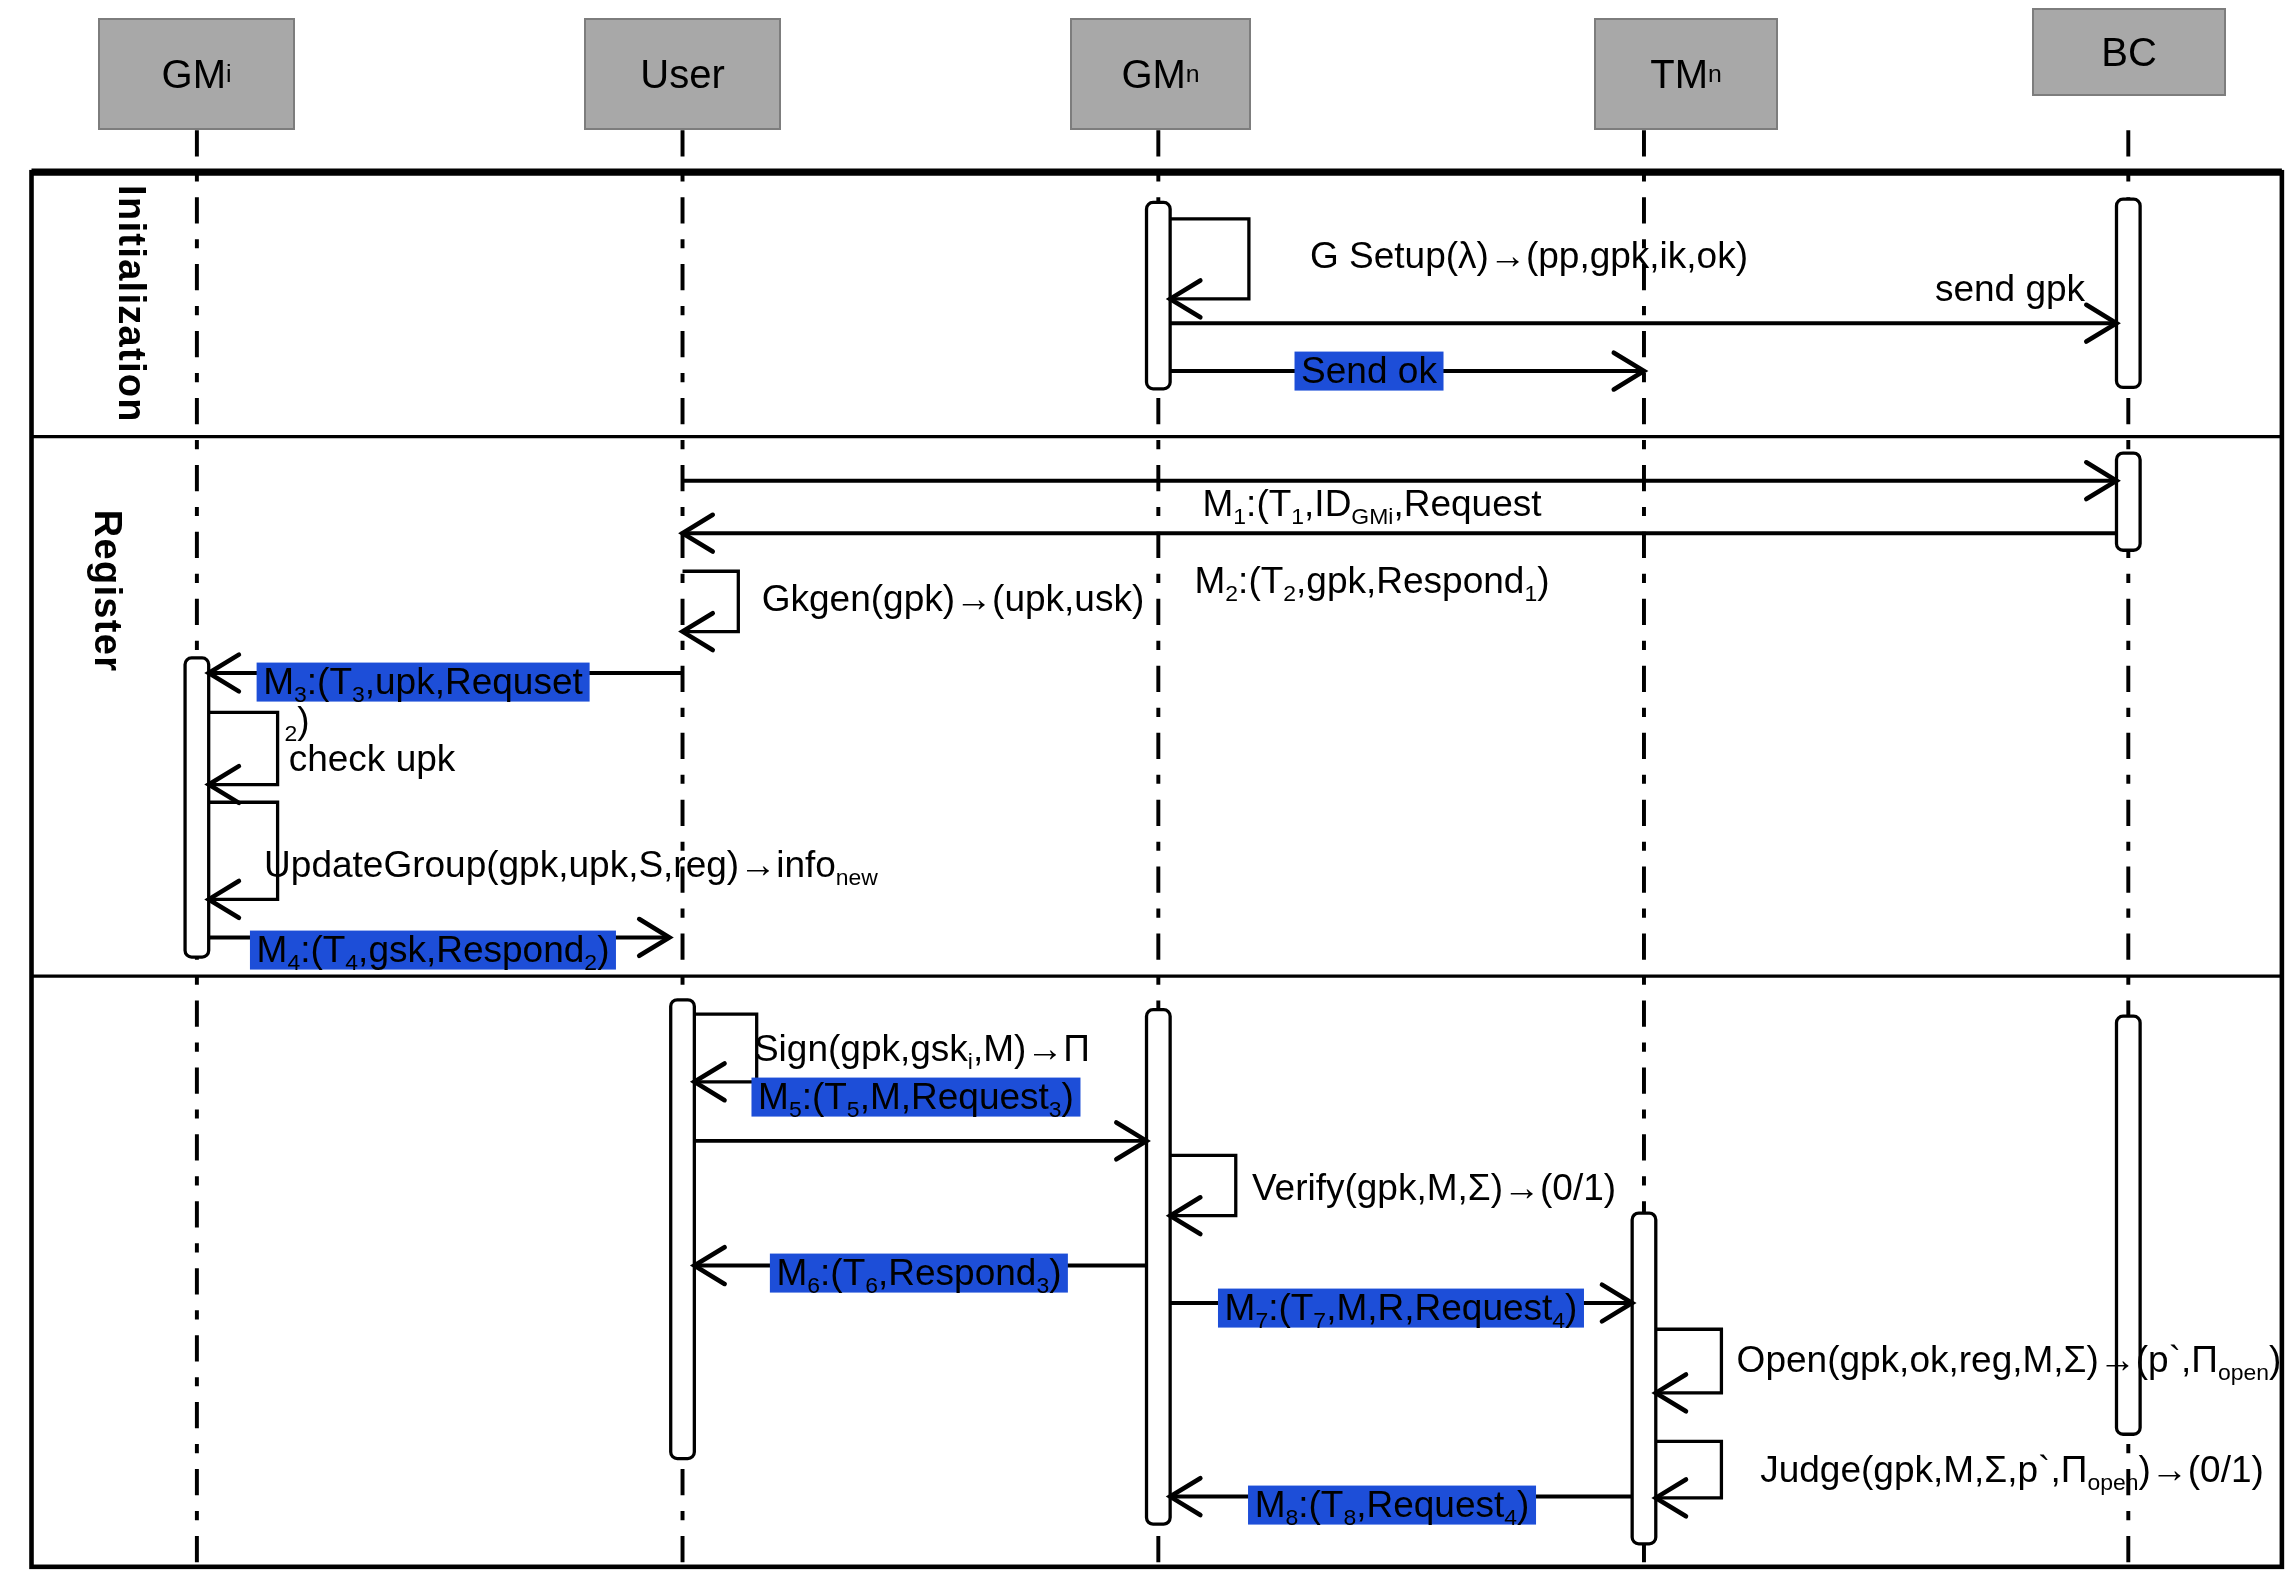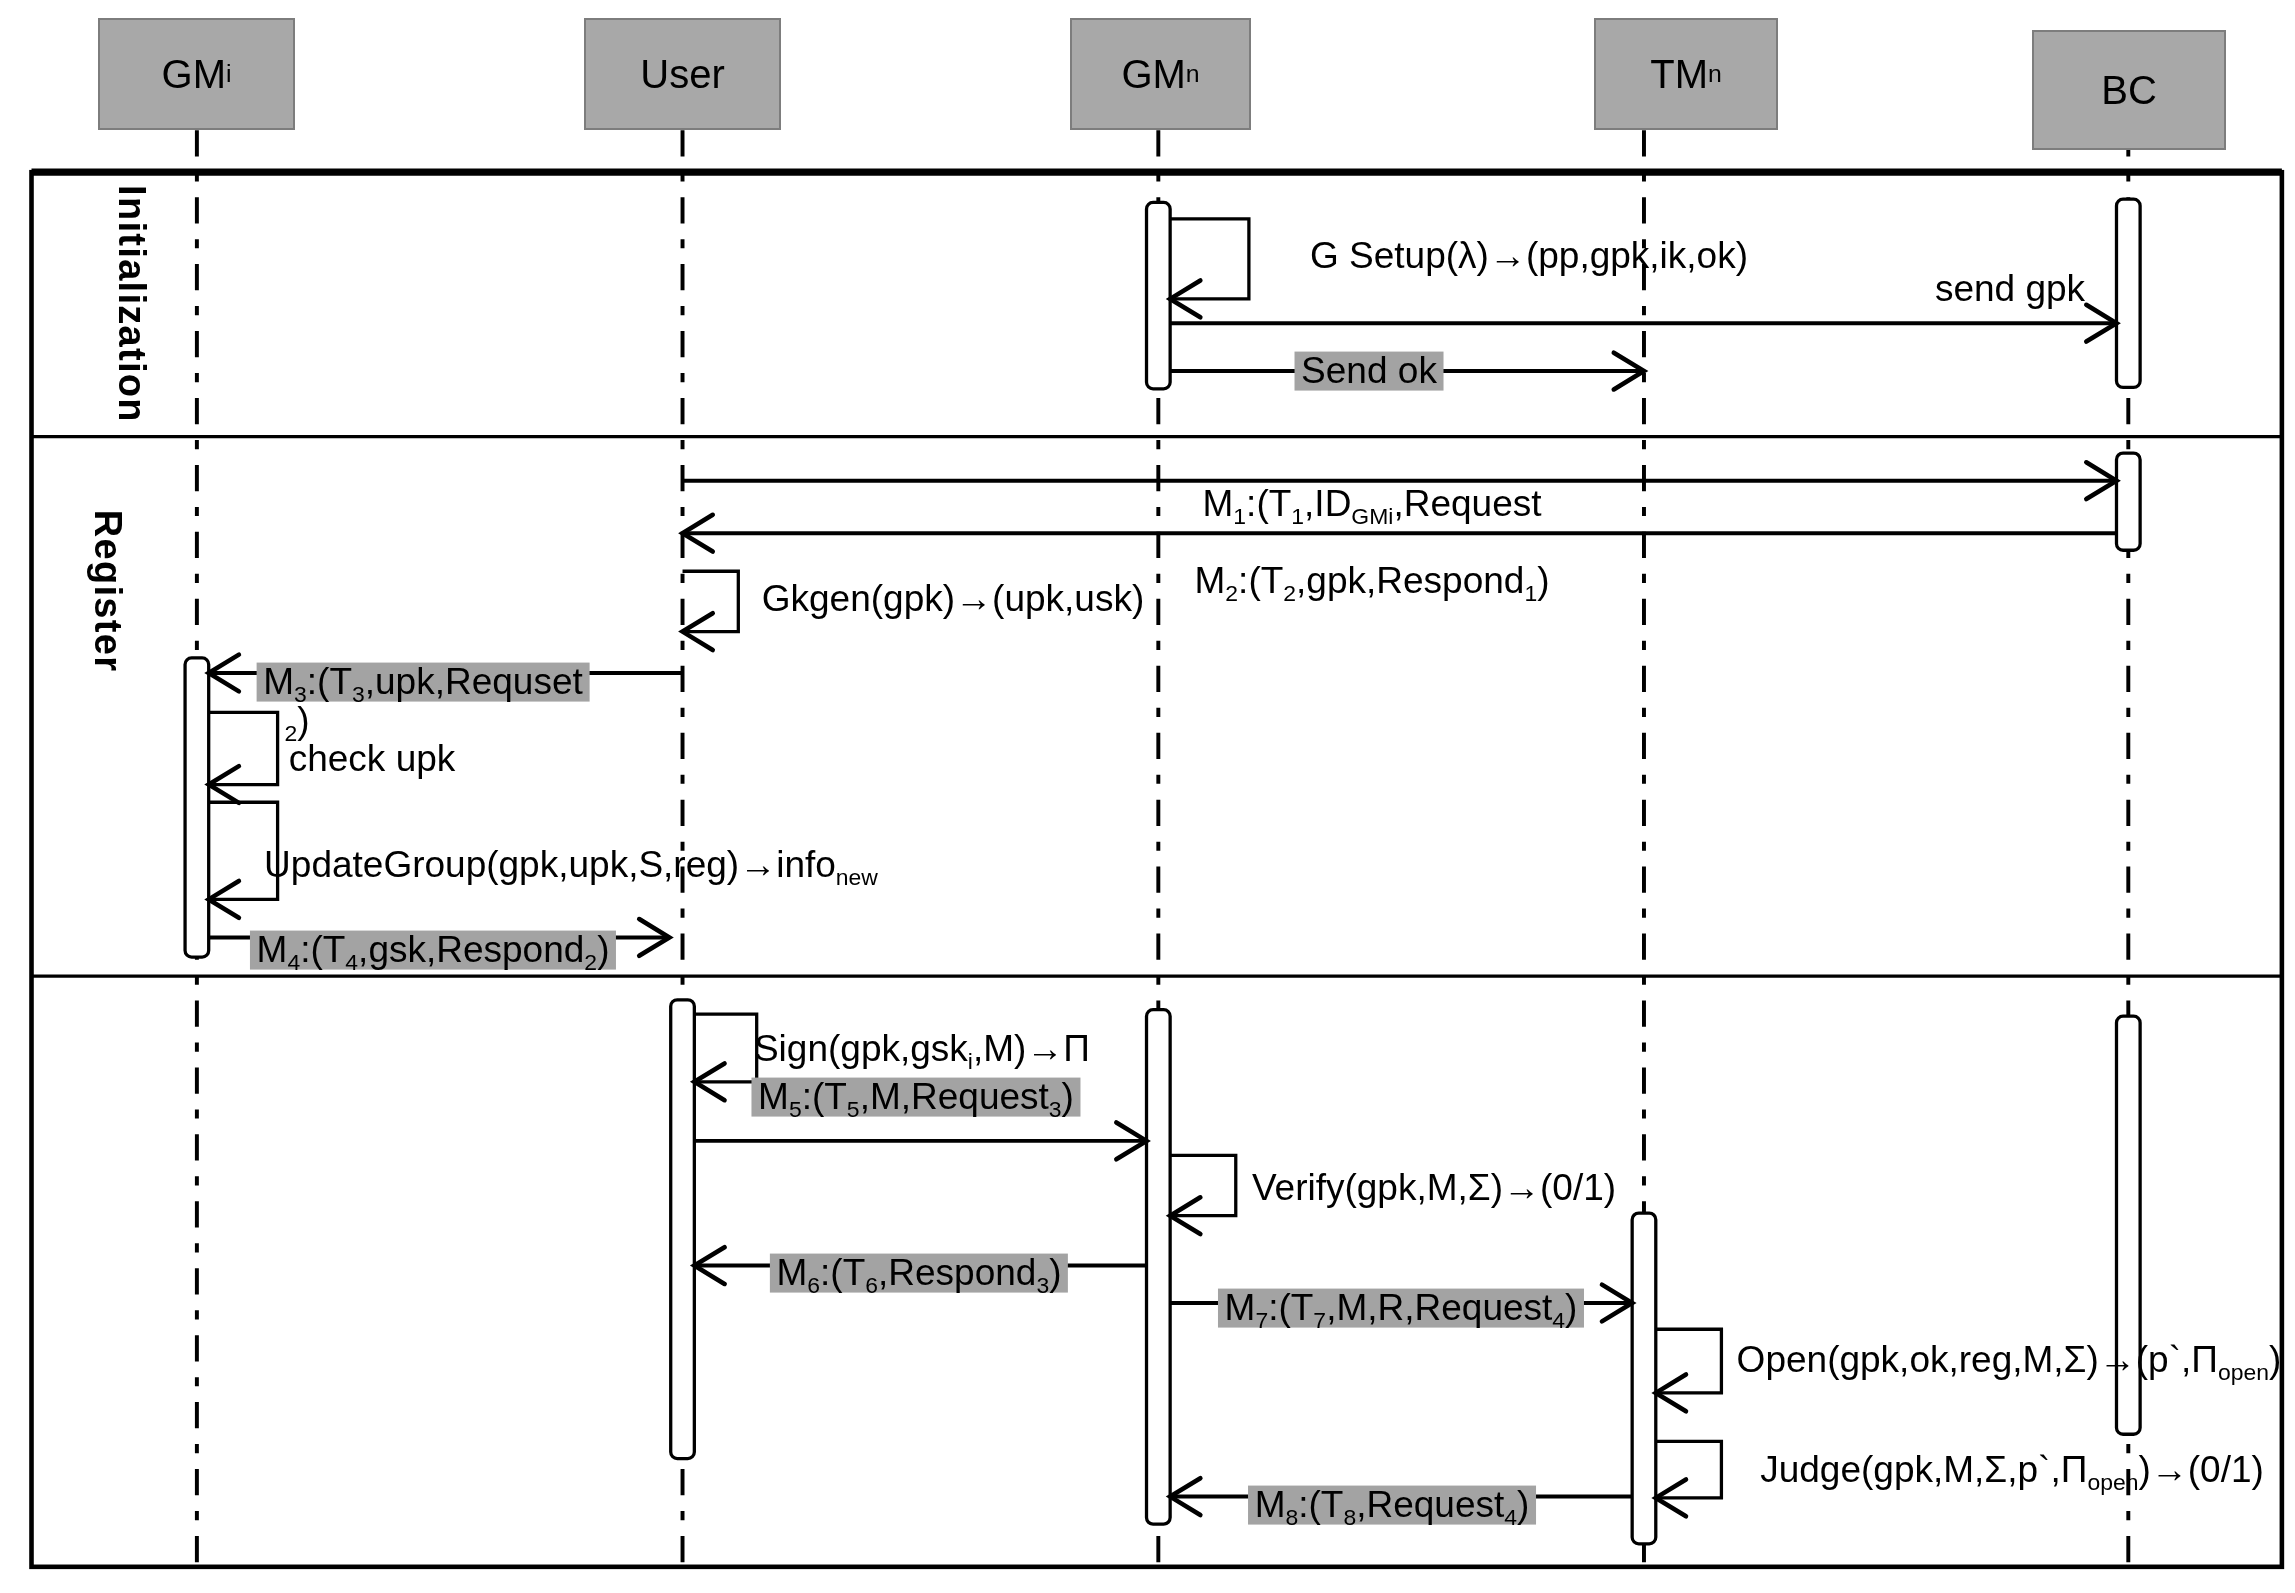--- a/index.html
+++ b/index.html
@@ -4,21 +4,21 @@
 <style>
   html,body{margin:0;padding:0;background:#ffffff;}
   #stage{position:relative;width:2295px;height:1594px;background:#ffffff;overflow:hidden;
          font-family:"Liberation Sans","DejaVu Sans",sans-serif;color:#000;}
   #wires{position:absolute;left:0;top:0;width:2295px;height:1594px;}
   .actor-box{position:absolute;display:flex;align-items:center;justify-content:center;
              background:#a8a8a8;border:2.6px solid #7d7d7d;box-sizing:border-box;
              font-size:40px;color:#000;}
   .lbl{position:absolute;transform:translate(-50%,-50%);white-space:nowrap;
        font-size:37px;line-height:1.05;color:#000;}
-  .lbl.bg{background:#a3a3a3;padding:0 6.6px;}
+  .lbl.bg{background:#1d4ed8;padding:0 6.6px;}
   .seclbl{position:absolute;transform:translate(-50%,-50%);writing-mode:vertical-rl;
           font-size:38px;font-weight:bold;white-space:nowrap;letter-spacing:1.3px;}
   sub{font-size:0.62em;line-height:0;}
 </style>
 </head>
 <body>
 
 <div id="stage">
   <svg id="wires" xmlns="http://www.w3.org/2000/svg" viewBox="0 0 3497 2428">
       <rect x="48" y="262" width="3429" height="2125" fill="none" stroke="#000000" stroke-width="7"></rect>
@@ -92,18 +92,18 @@
       <div class="lbl bg" style="left: 433px; top: 950px;">M<sub>4</sub>:(T<sub>4</sub>,gsk,Respond<sub>2</sub>)</div>
       <div class="lbl bg" style="left: 916px; top: 1097px;">M<sub>5</sub>:(T<sub>5</sub>,M,Request<sub>3</sub>)</div>
       <div class="lbl bg" style="left: 919px; top: 1273px;">M<sub>6</sub>:(T<sub>6</sub>,Respond<sub>3</sub>)</div>
       <div class="lbl bg" style="left: 1401px; top: 1308px;">M<sub>7</sub>:(T<sub>7</sub>,M,R,Request<sub>4</sub>)</div>
       <div class="lbl bg" style="left: 1392px; top: 1505px;">M<sub>8</sub>:(T<sub>8</sub>,Request<sub>4</sub>)</div>
       <div class="lbl" style="left: 297px; top: 721px;"><sub>2</sub>)</div>
       <div class="actor-box" style="left: 98px; top: 18.4px; width: 197px; height: 112px;">GM<sub>i</sub></div>
       <div class="actor-box" style="left: 584px; top: 18.4px; width: 197px; height: 112px;">User</div>
       <div class="actor-box" style="left: 1070px; top: 18.4px; width: 181px; height: 112px;">GM<sub>n</sub></div>
       <div class="actor-box" style="left: 1552px; top: 18.4px; width: 184px; height: 112px; margin-left: 42px;">TM<sub>n</sub></div>
-      <div class="actor-box" style="left: 2032px; top: 30px; width: 194px; height: 120px;">BC</div>
+      <div class="actor-box" style="left: 2032px; top: 8px; width: 194px; height: 88px;">BC</div>
       <div class="seclbl" style="left: 131px; top: 304px;">Initialization</div>
       <div class="seclbl" style="left: 107px; top: 591px;">Register</div>
     </div>
 </div>
 
 
 </body></html>

